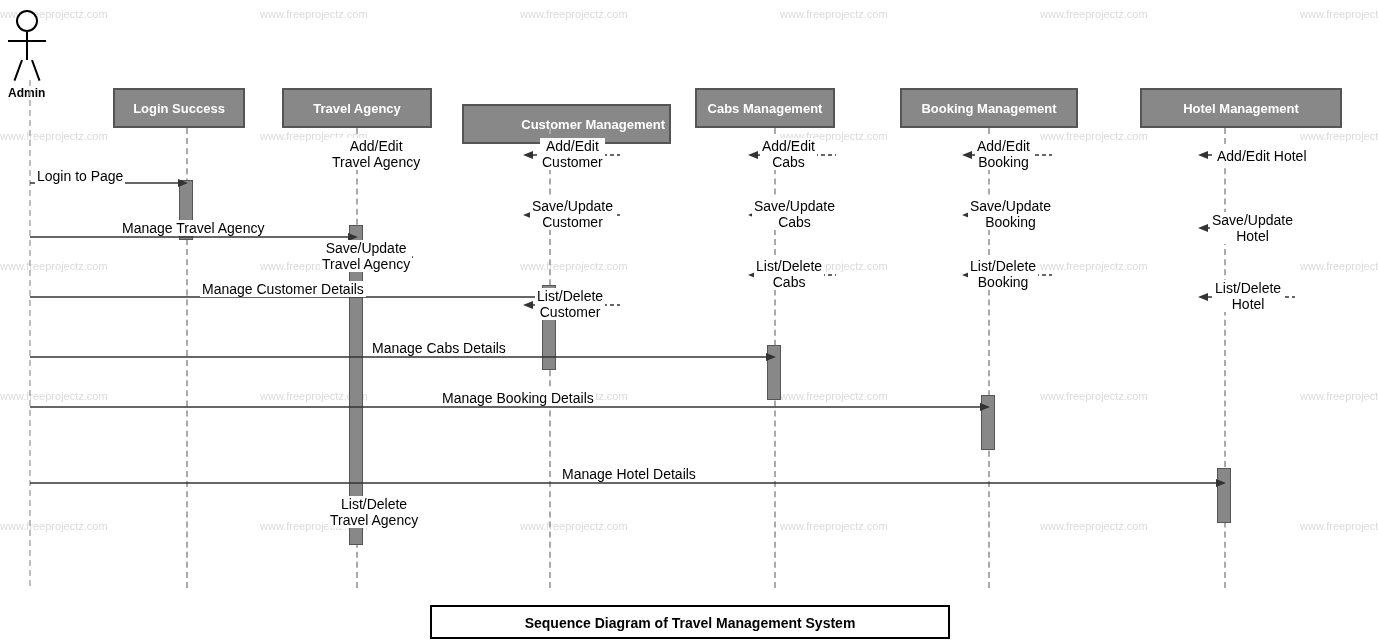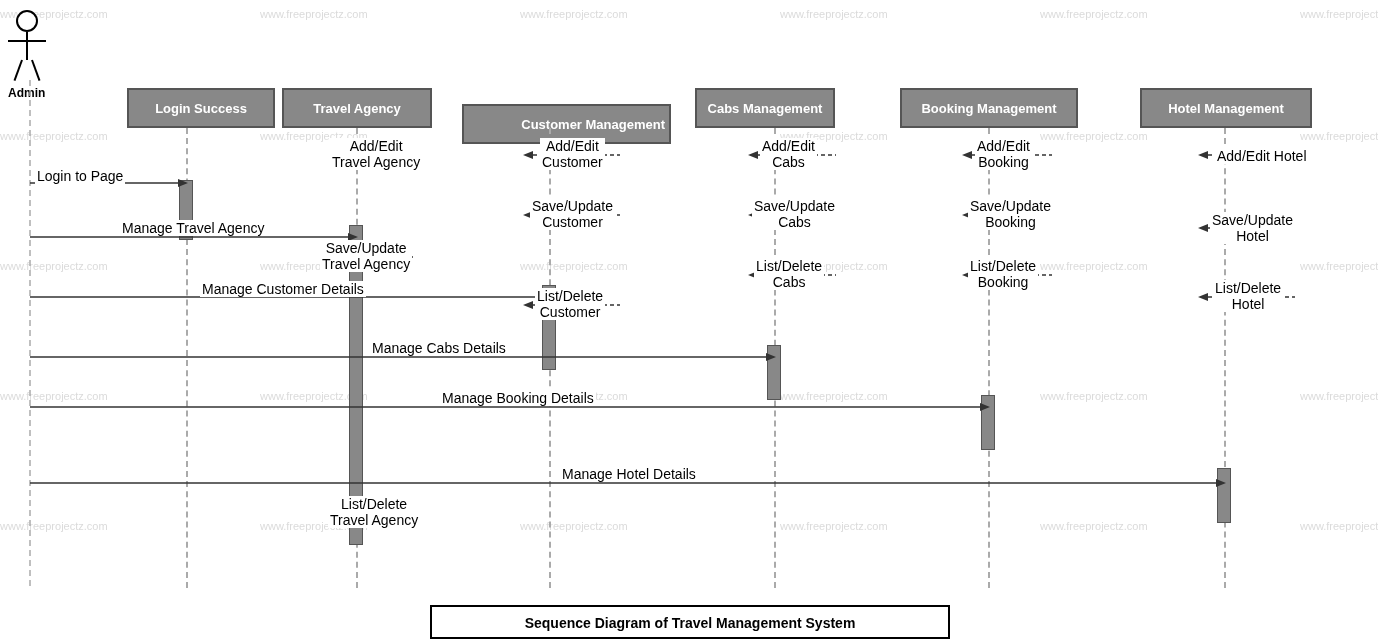--- a/index.html
+++ b/index.html
@@ -175,21 +175,21 @@
         <div class="actor-arms"></div>
       </div>
     </div>
     <div class="actor-legs">
       <div class="actor-leg-left"></div>
       <div class="actor-leg-right"></div>
     </div>
     <div class="actor-label">Admin</div>
   </div>
 
-  <div class="lifeline-box" style="left:127px; top:88px; width:148px; height:40px;">
+  <div class="lifeline-box" style="left:113px; top:88px; width:132px; height:40px;">
     <span>Login Success</span>
   </div>
   <div class="lifeline-line" style="left:186px; top:128px; height:460px;"></div>
 
   <div class="lifeline-box" style="left:282px; top:88px; width:150px; height:40px;">
     <span>Travel Agency</span>
   </div>
   <div class="lifeline-line" style="left:356px; top:128px; height:460px;"></div>
 
   <div class="lifeline-box" style="left:462px; top:104px; width:209px; height:40px;justify-content:flex-end;">
@@ -200,21 +200,21 @@
   <div class="lifeline-box" style="left:695px; top:88px; width:140px; height:40px;">
     <span>Cabs Management</span>
   </div>
   <div class="lifeline-line" style="left:774px; top:128px; height:460px;"></div>
 
   <div class="lifeline-box" style="left:900px; top:88px; width:178px; height:40px;">
     <span>Booking Management</span>
   </div>
   <div class="lifeline-line" style="left:988px; top:128px; height:460px;"></div>
 
-  <div class="lifeline-box" style="left:1140px; top:88px; width:172px; height:40px;align-items:center;">
+  <div class="lifeline-box" style="left:1140px; top:88px; width:202px; height:40px;align-items:center;">
     <span>Hotel Management</span>
   </div>
   <div class="lifeline-line" style="left:1224px; top:128px; height:460px;"></div>
 
   <div class="activation-box" style="left:179px; top:180px; width:14px; height:60px;"></div>
 
   <div class="activation-box" style="left:349px; top:225px; width:14px; height:320px;"></div>
 
   <div class="activation-box" style="left:542px; top:285px; width:14px; height:85px;"></div>
 

